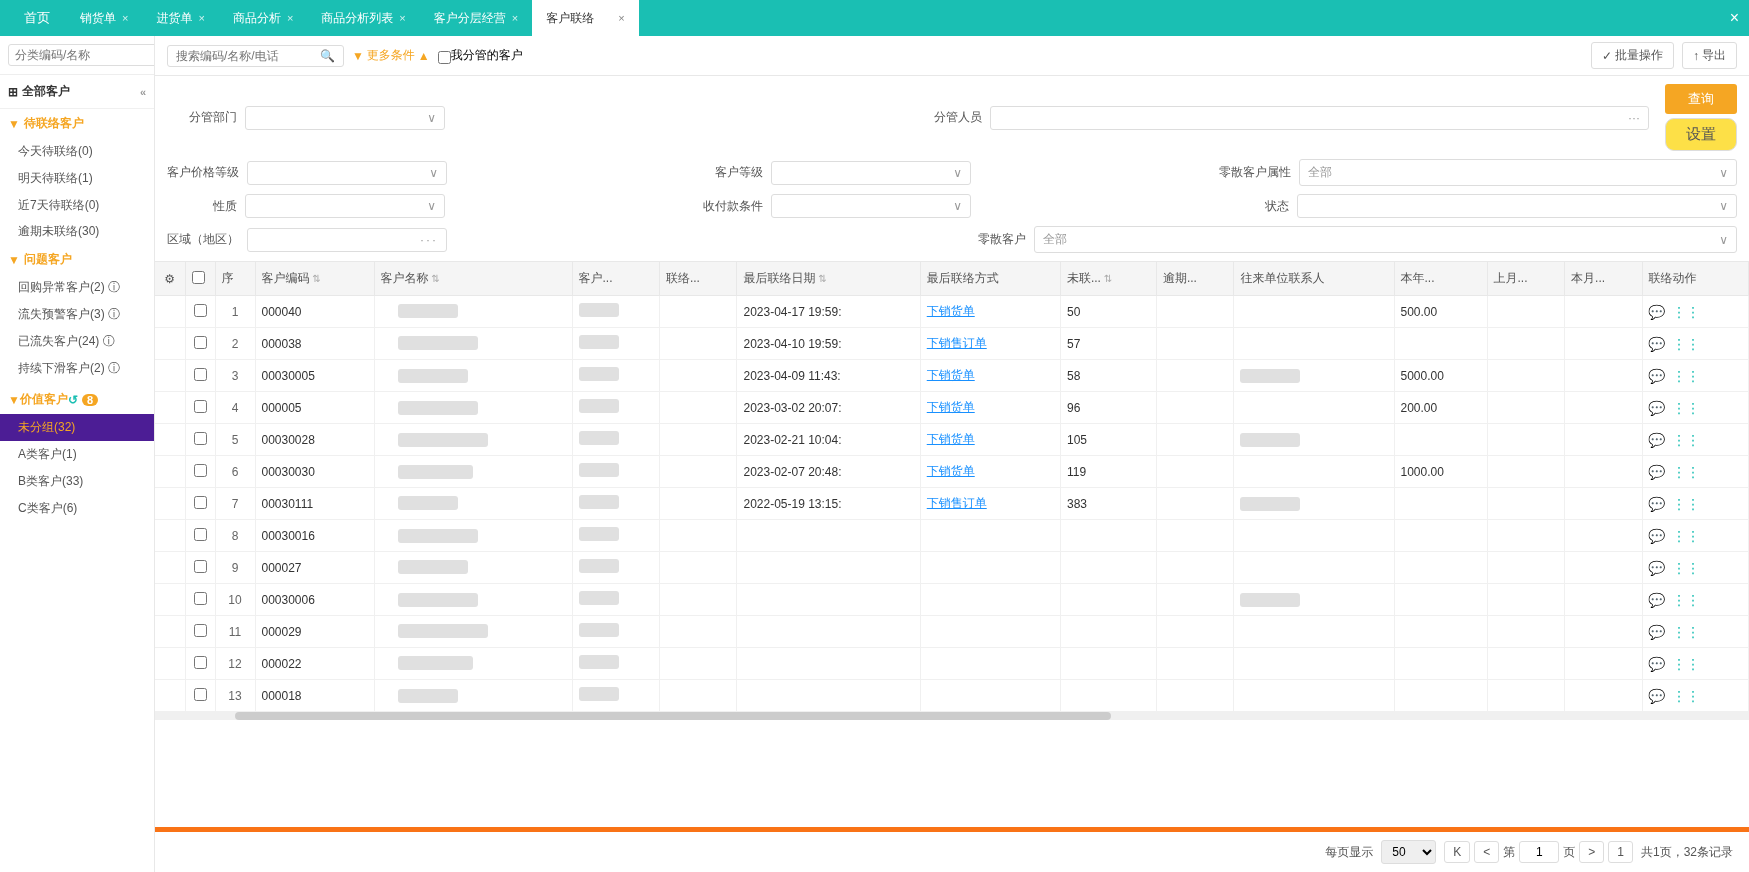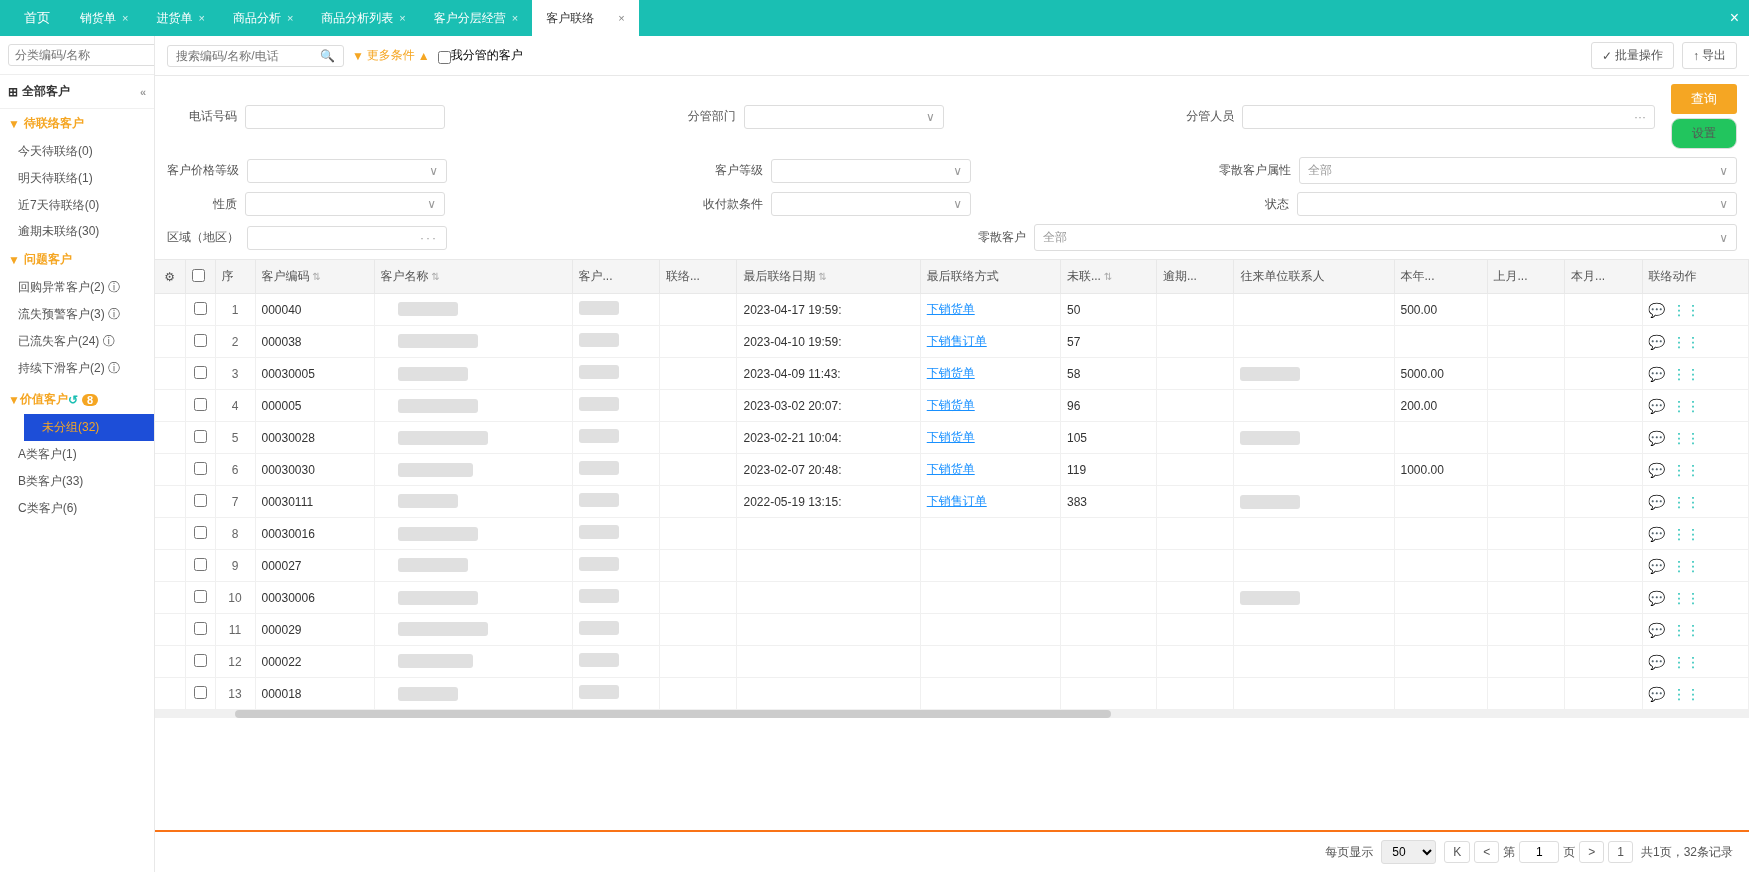--- a/index.html
+++ b/index.html
@@ -51,21 +51,21 @@
 
     .sidebar-group-title {
       display: flex; align-items: center; padding: 6px 8px; color: #f5a623; font-weight: bold;
       font-size: 12px; cursor: pointer;
     }
     .sidebar-group-title .arrow { margin-right: 4px; }
 
     .sidebar-item {
       padding: 5px 8px 5px 18px; color: #555; cursor: pointer; line-height: 1.4;
     }
-    .sidebar-item.active { background: #1d4ed8; color: #f5a623; margin-left: 24px; }
+    .sidebar-item.active { background: #4c1d95; color: #f5a623; }
 
     .sidebar-group-title2 {
       display: flex; align-items: center; padding: 6px 8px; color: #f5a623; font-weight: bold;
       font-size: 12px; cursor: pointer; margin-top: 4px;
     }
 
     
     .content { flex: 1; display: flex; flex-direction: column; overflow: hidden; }
 
     
@@ -104,22 +104,22 @@
       padding: 4px 8px; width: 200px; justify-content: space-between; cursor: pointer;
       color: #999; background: white;
     }
     .filter-select .arrow { color: #999; }
     .filter-cell { display: flex; align-items: center; gap: 8px; flex: 1; }
     .btn-query {
       background: #f5a623; color: white; border: none; border-radius: 3px;
       padding: 6px 20px; cursor: pointer; font-size: 13px;
     }
     .btn-reset {
-      background: #22c55e; color: #555; border: 1px solid #ddd; border-radius: 9px;
-      padding: 6px 20px; cursor: pointer; font-size: 12px;
+      background: #fde047; color: #555; border: 1px solid #ddd; border-radius: 9px;
+      padding: 6px 20px; cursor: pointer; font-size: 15px;
     }
     .filter-actions { display: flex; flex-direction: column; gap: 4px; margin-left: 8px; }
     .filter-dots { color: #999; cursor: pointer; letter-spacing: 2px; }
 
     
     .table-area { flex: 1; overflow: auto; background: white; }
     table { width: 100%; border-collapse: collapse; min-width: 1400px; }
     thead tr { background: #f5f5f5; }
     thead th {
       padding: 8px 6px; border-bottom: 1px solid #e8e8e8; border-right: 1px solid #e8e8e8;
@@ -136,21 +136,21 @@
     .col-name { min-width: 120px; padding-left: 23px; }
     .col-link { color: #1890ff; cursor: pointer; text-decoration: underline; }
     .blurred { background: #e0e0e0; border-radius: 3px; color: transparent; display: inline-block; height: 14px; }
     th.sortable { cursor: pointer; }
     th.sortable::after { content: ' ⇅'; font-size: 10px; color: #aaa; }
     .action-icons { display: flex; gap: 6px; align-items: center; }
     .action-icon { color: #1abfb3; cursor: pointer; font-size: 14px; }
 
     
     .table-footer {
-      background: white; border-top: 2px solid #f97316; padding: 8px 16px;
+      background: white; border-top: 5px solid #f97316; padding: 8px 16px;
       display: flex; align-items: center; gap: 8px; justify-content: flex-end;
     }
     .footer-label { color: #555; }
     .page-size-select {
       border: 1px solid #ddd; border-radius: 3px; padding: 3px 6px; font-size: 12px;
     }
     .pagination { display: flex; align-items: center; gap: 4px; }
     .page-btn {
       border: 1px solid #ddd; background: white; padding: 3px 8px; border-radius: 3px;
       cursor: pointer; color: #555; font-size: 12px;
@@ -297,24 +297,20 @@
           <span>↑</span>
           <span>导出</span>
         </button>
       </div>
     </div>
 
     <div class="advanced-filter">
 
       <div class="filter-row">
         <div class="filter-cell">
-          <span class="filter-label">电话号码</span>
-          <input class="filter-input" type="text" style="">
-        </div>
-        <div class="filter-cell">
           <span class="filter-label">分管部门</span>
           <div class="filter-select">
             <span></span>
             <span class="arrow">∨</span>
           </div>
         </div>
         <div class="filter-cell">
           <span class="filter-label">分管人员</span>
           <div class="filter-select" style="flex:1;">
             <span></span>

